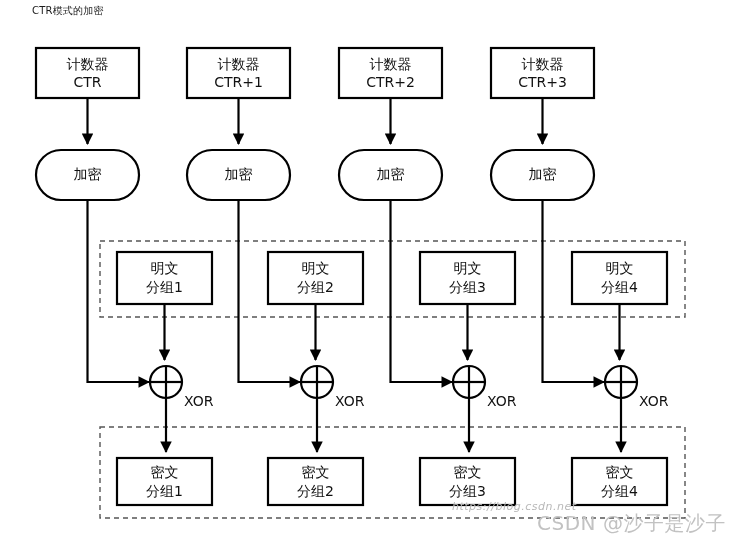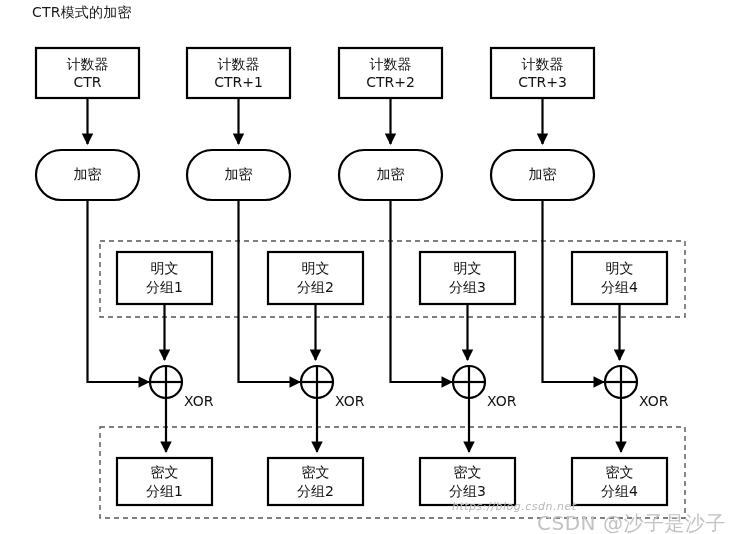--- a/index.html
+++ b/index.html
@@ -21,21 +21,21 @@
     position: absolute;
     top: 0;
     left: 0;
     width: 735px;
     height: 534px;
   }
   .diagram-title {
     position: absolute;
     left: 32px;
     top: 4px;
-    font-size: 14px;
+    font-size: 10px;
     color: #1a1a1a;
     letter-spacing: 0.2px;
     white-space: nowrap;
   }
   text.node-label {
     font-family: "DejaVu Sans", "Liberation Sans", sans-serif;
     font-size: 14px;
     fill: #111111;
     text-anchor: middle;
     dominant-baseline: middle;

